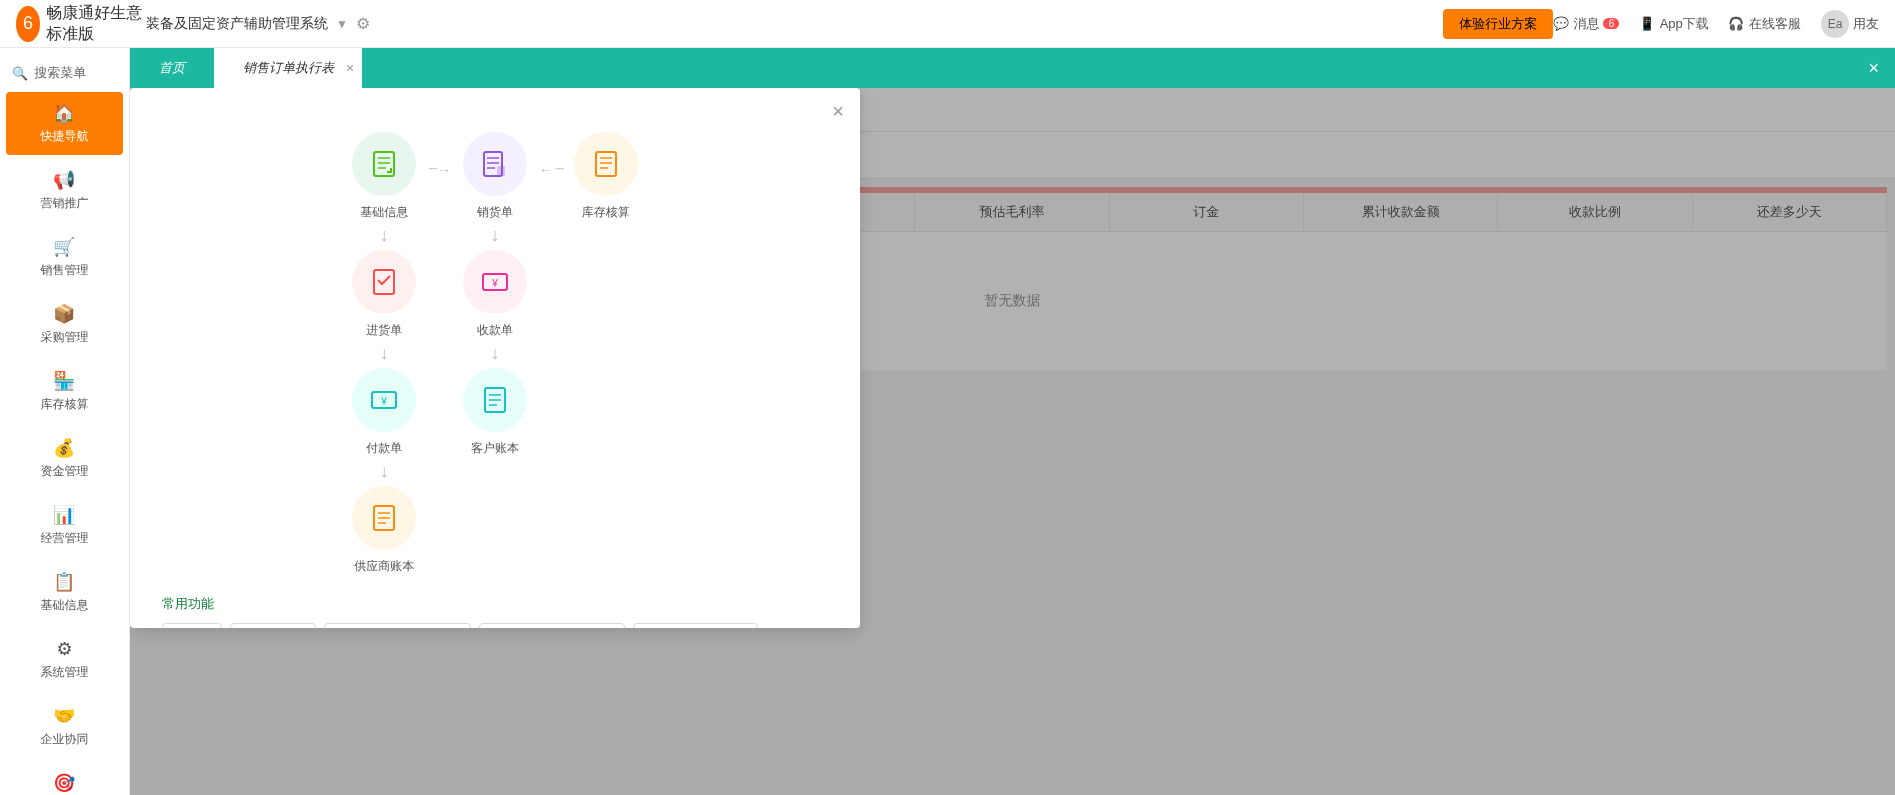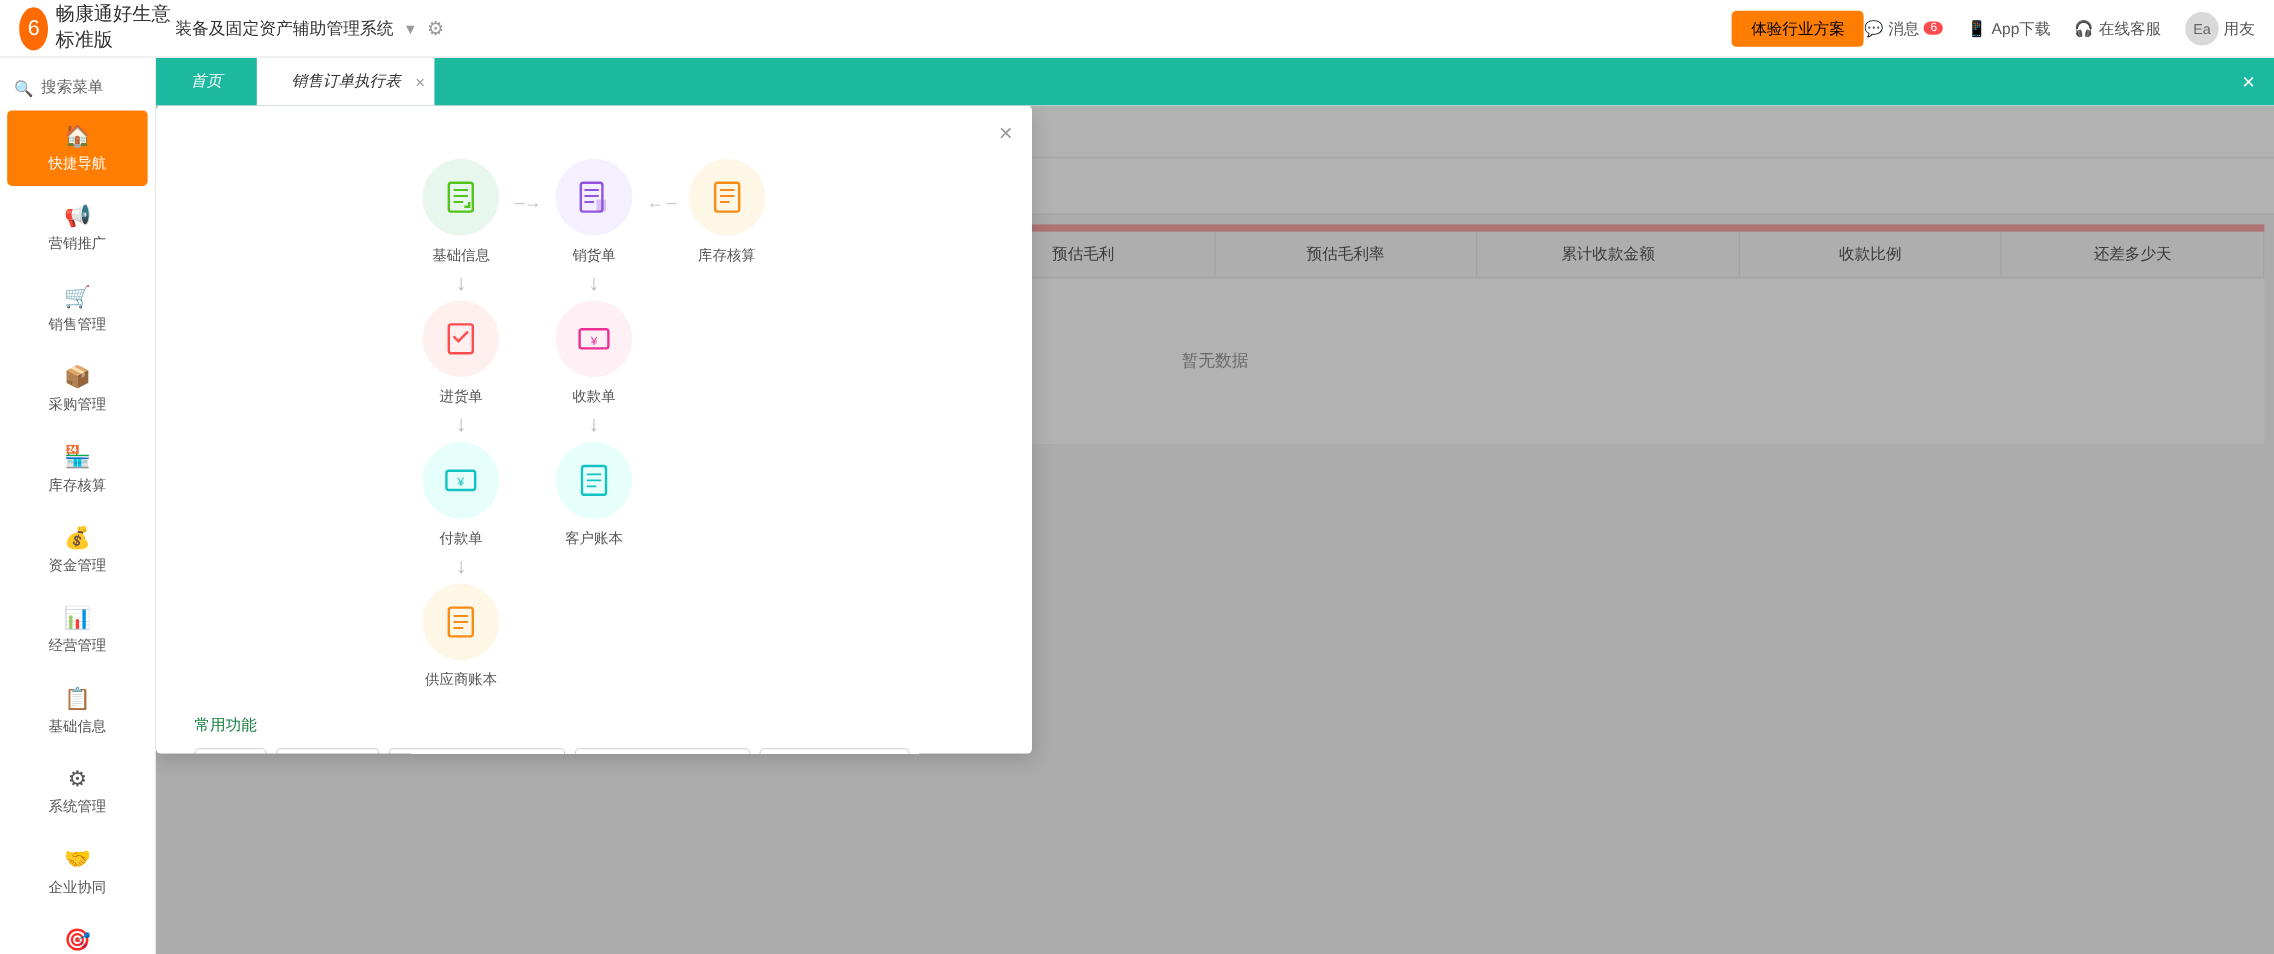--- a/index.html
+++ b/index.html
@@ -481,20 +481,21 @@
         <span class="more-conditions">更多条件</span>
       </div>
 
       <div class="table-area">
         <div class="table-header">
           <div class="table-col">品</div>
           <div class="table-col">商品</div>
           <div class="table-col">金额</div>
           <div class="table-col">预估毛利</div>
           <div class="table-col">预估毛利率</div>
+          <div class="table-col">订金</div>
           <div class="table-col">累计收款金额</div>
           <div class="table-col">收款比例</div>
           <div class="table-col">还差多少天</div>
         </div>
         <div class="empty-data">暂无数据</div>
       </div>
 
       <div class="popup-overlay">
         <div class="popup-box">
           <span class="popup-close">×</span>

